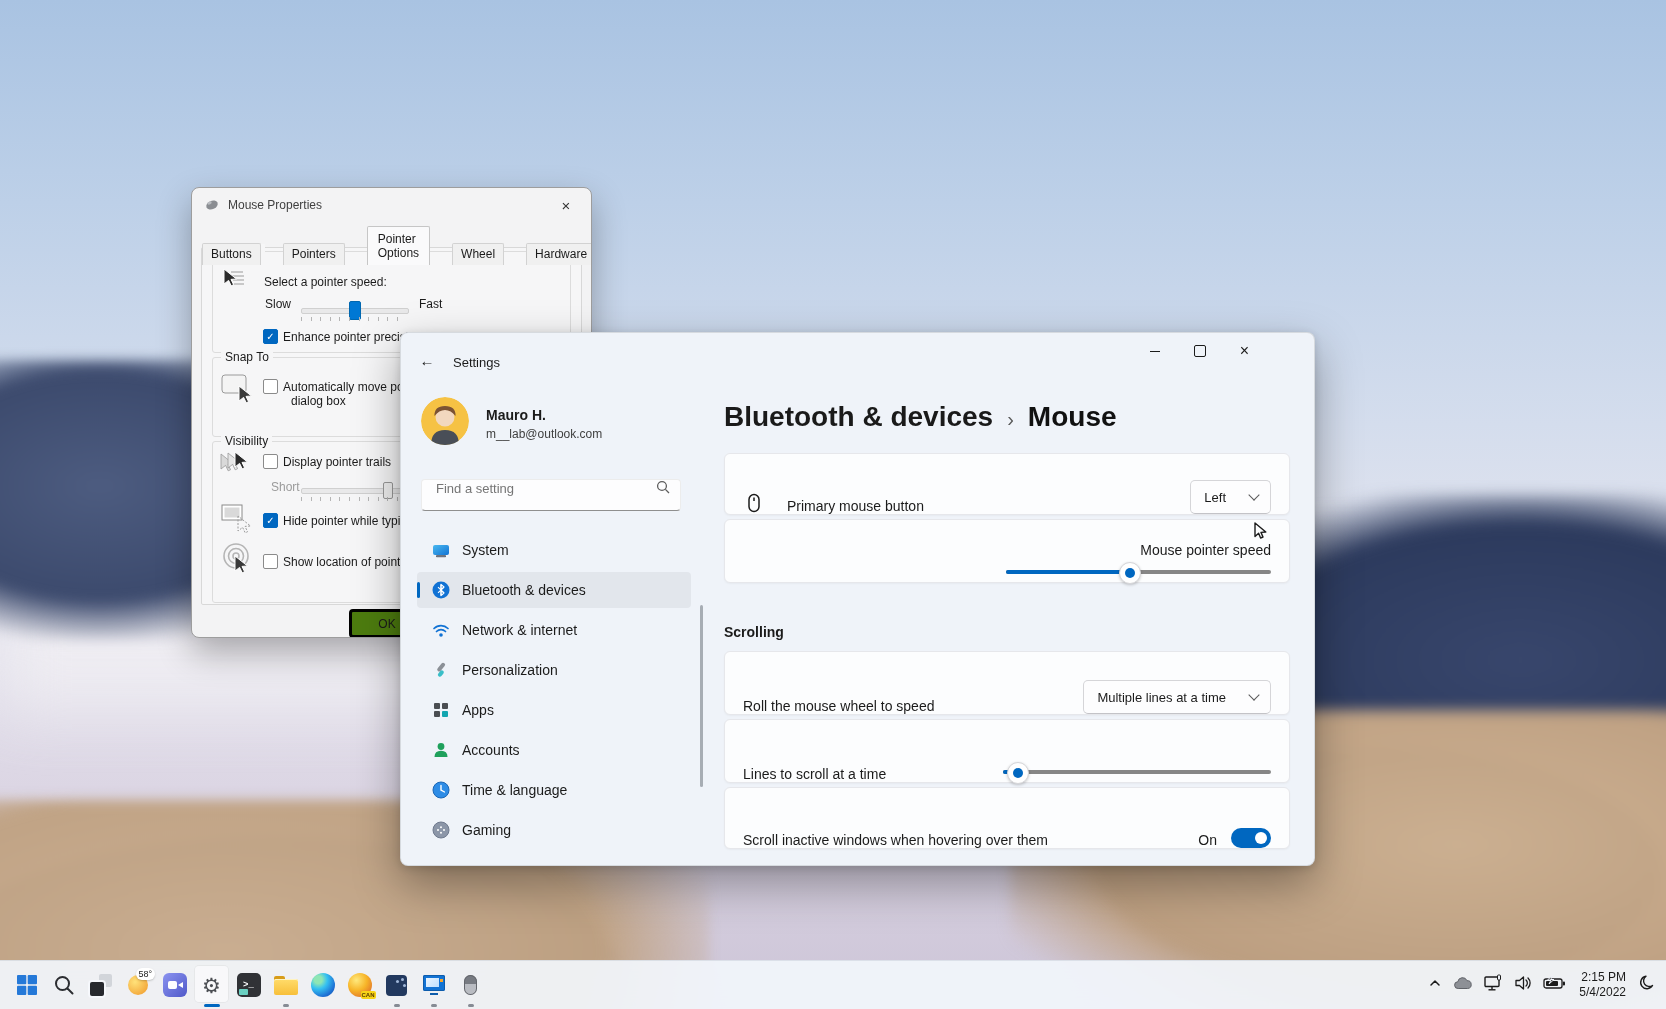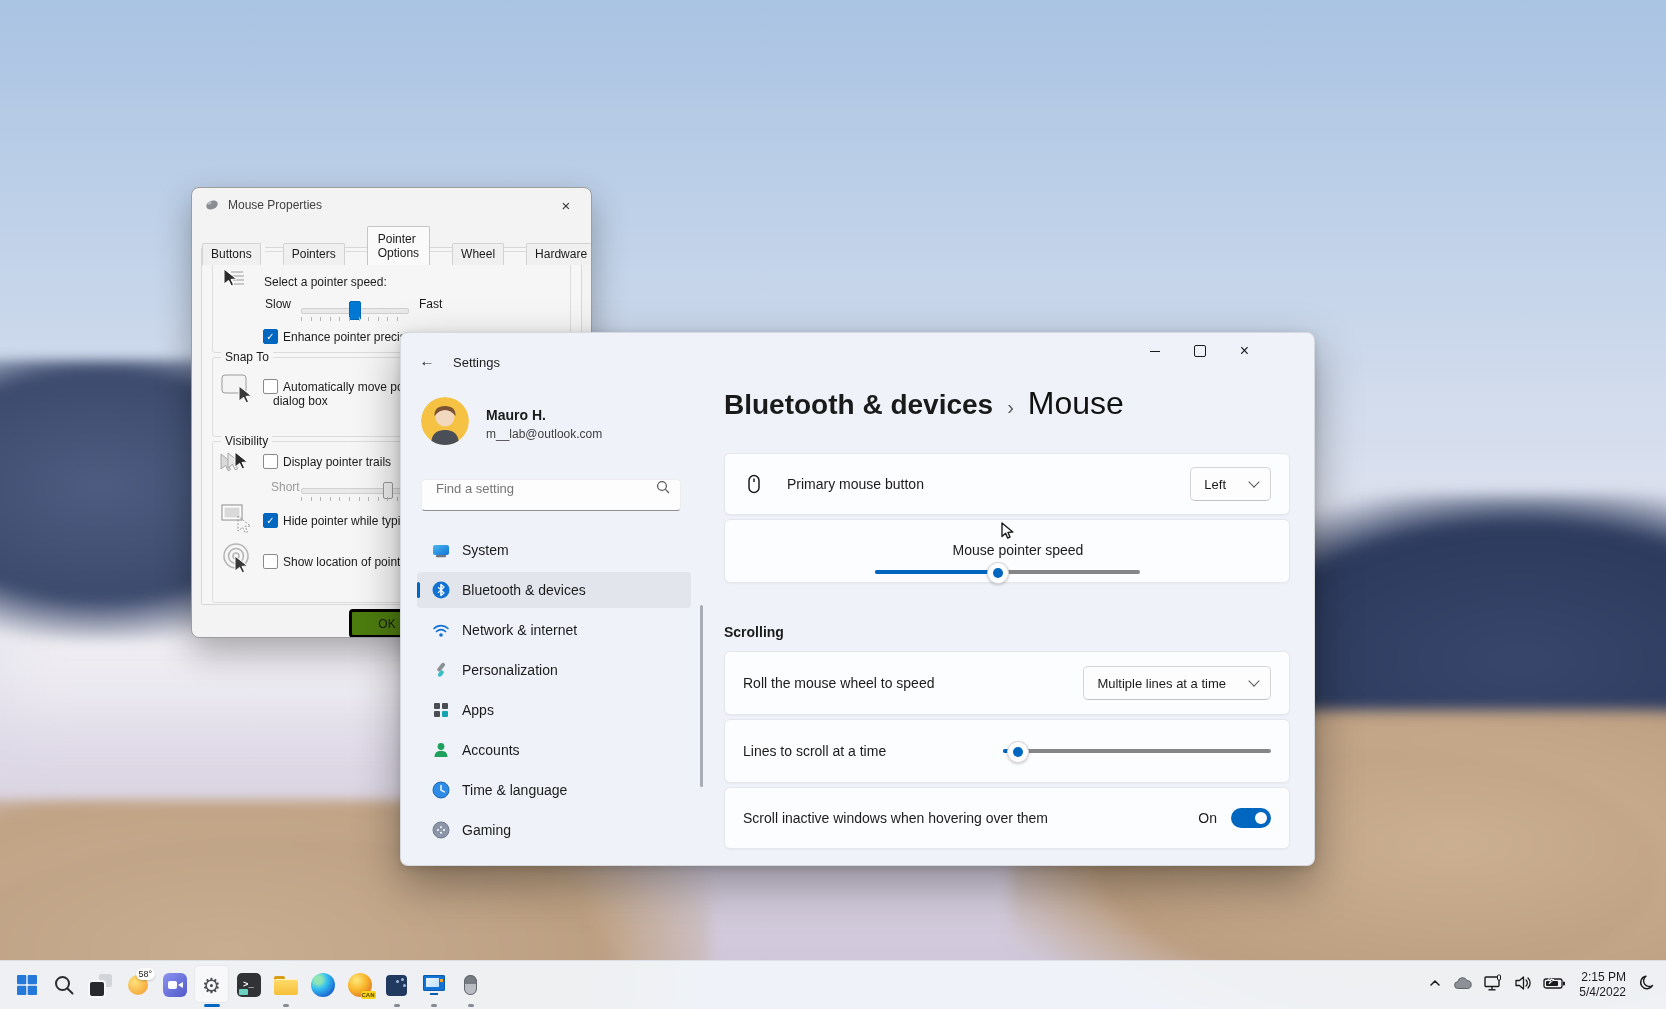--- a/index.html
+++ b/index.html
@@ -81,23 +81,23 @@
   .nav{position:absolute;left:16px;top:199px;width:274px;}
   .nav-row{position:relative;height:36px;margin-bottom:4px;border-radius:4px;display:flex;align-items:center;}
   .nav-row.selected{background:rgba(0,0,0,.05);}
   .nav-accent{position:absolute;left:0;top:10px;width:3px;height:16px;border-radius:2px;background:#0067c0;}
   .nav-ic{width:18px;height:18px;margin-left:15px;display:flex;}
   .nav-label{margin-left:12px;font-size:14px;}
   .sw-scrollbar{position:absolute;left:299px;top:272px;width:3px;height:182px;background:#9aa0a8;border-radius:2px;opacity:.85;}
   .crumbs{position:absolute;left:323px;top:52px;display:flex;align-items:baseline;gap:14px;}
   .crumb-parent{font-size:28px;font-weight:600;color:#1a1a1a;}
   .crumb-sep{font-size:20px;color:#5a5a5a;}
-  .crumb-cur{font-size:32px;font-weight:400;color:#111;}
+  .crumb-cur{font-size:28px;font-weight:700;color:#111;margin-top:16px;}
   .card{position:absolute;left:323px;width:566px;background:#fcfdfe;border:1px solid #e6e7eb;border-radius:6px;
-    box-shadow:0 1px 2px rgba(0,0,0,.04);display:flex;align-items:center;padding:0 18px;box-sizing:border-box;}
+    box-shadow:0 1px 2px rgba(0,0,0,.04);display:flex;align-items:flex-end;padding:0 18px;box-sizing:border-box;}
   .card .ic{width:22px;height:22px;display:flex;flex:none;}
   .card .lbl{font-size:14px;margin-left:22px;}
   .card .lbl.noicon{margin-left:0;}
   .spacer{flex:1;}
   .dropdown{height:32px;background:#fdfdfe;border:1px solid #d5d5d8;border-bottom-color:#c3c3c7;border-radius:5px;
     display:flex;align-items:center;padding:0 12px 0 13px;font-size:13px;gap:24px;}
   .chev{width:7px;height:7px;border-right:1.4px solid #5a5a5a;border-bottom:1.4px solid #5a5a5a;
     transform:rotate(45deg);margin-top:-4px;}
   .fluent-slider{position:relative;height:20px;flex:none;}
   .f-track{position:absolute;left:0;right:0;top:8px;height:4px;background:#868686;border-radius:2px;}
@@ -222,21 +222,21 @@
   </div>
 
   <div class="gb" style="left:20px;top:169px;width:357px;height:78px;">
     <span class="gb-legend">Snap To</span>
     <svg class="abs" style="left:8px;top:16px;" width="32" height="34" viewBox="0 0 32 34">
       <rect x="1" y="1" width="24" height="18" rx="3" fill="#f4f4f4" stroke="#9a9a9a"></rect>
       <polygon points="18,12 18,27 22.6,23.4 25.2,28.8 27.6,27.7 25,22.4 30.5,22" fill="#3a3a3a" stroke="#fff" stroke-width="1"></polygon>
     </svg>
     <div class="abs cb" style="left:50px;top:21px;"></div>
     <span class="abs" style="left:70px;top:22px;white-space:nowrap;">Automatically move pointer</span>
-    <span class="abs" style="left:60px;top:36px;white-space:nowrap;">dialog box</span>
+    <span class="abs" style="left:78px;top:36px;white-space:nowrap;">dialog box</span>
   </div>
 
   <div class="gb" style="left:20px;top:253px;width:357px;height:160px;">
     <span class="gb-legend">Visibility</span>
     <svg class="abs" style="left:4px;top:8px;" width="40" height="34" viewBox="0 0 40 34">
       <g fill="#d9d9d9" stroke="#9a9a9a" stroke-width=".8">
           <polygon points="4,4 4,19 8.6,15.4 11.2,20.8 13.6,19.7 11,14.4 16.5,14"></polygon>
         </g>
       <g fill="#e6e6e6" stroke="#9a9a9a" stroke-width=".8">
           <polygon points="11,3 11,18 15.6,14.4 18.2,19.8 20.6,18.7 18,13.4 23.5,13"></polygon>

